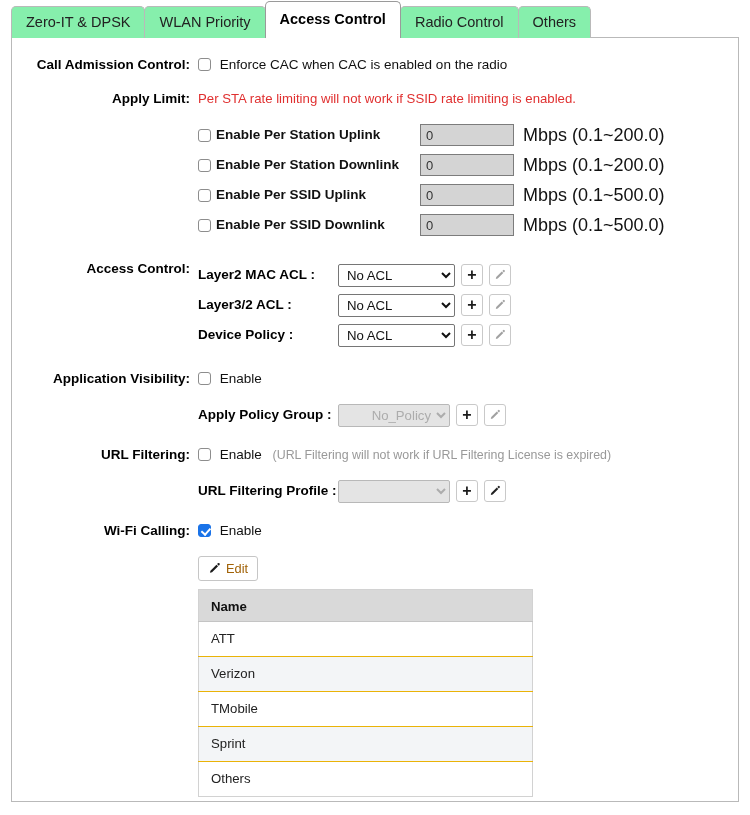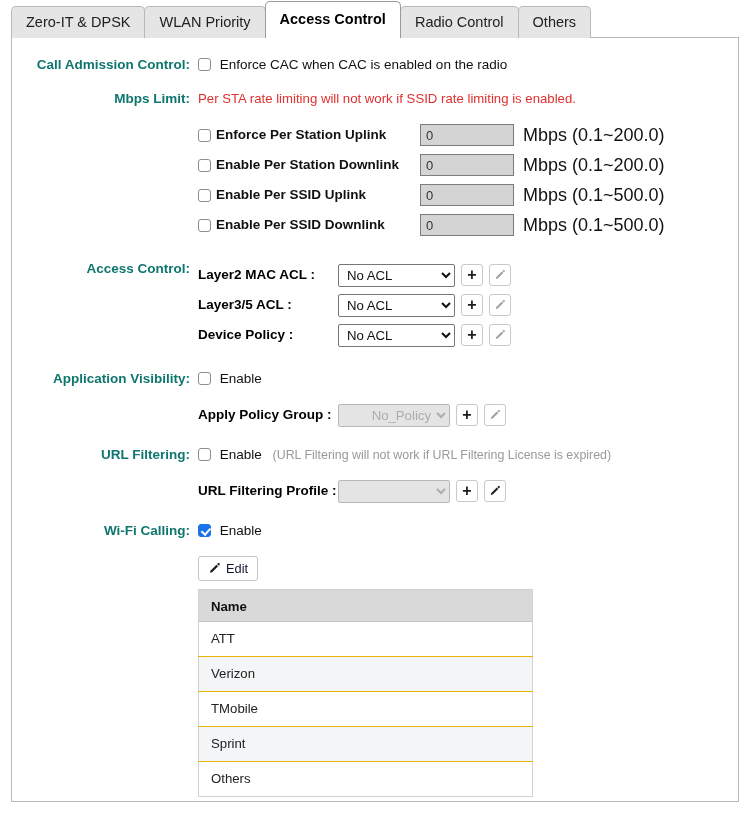--- a/index.html
+++ b/index.html
@@ -26,21 +26,21 @@
     align-items: flex-end;
     padding-left: 11px;
     z-index: 3;
   }
   .tab {
     height: 32px;
     line-height: 30px;
     padding: 0 14px;
     font-size: 14.5px;
     color: #222;
-    background: #e5e5e5;
+    background: #86efac;
     border: 1px solid #b9b9b9;
     border-bottom: none;
     border-top-left-radius: 5px;
     border-top-right-radius: 5px;
     margin-right: -1px;
     white-space: nowrap;
     cursor: pointer;
     position: relative;
   }
   .tab.active {
@@ -73,21 +73,21 @@
     display: flex;
     align-items: flex-start;
     margin-bottom: 0;
   }
   .lbl {
     width: 186px;
     min-width: 186px;
     text-align: right;
     font-weight: bold;
     font-size: 13.5px;
-    color: #0f766e;
+    color: #000000;
     padding-right: 8px;
     line-height: 18px;
   }
   .fld {
     flex: 1;
     font-size: 13.5px;
     line-height: 18px;
   }
 
   
@@ -214,21 +214,21 @@
   .editbtn {
     display: inline-flex;
     align-items: center;
     gap: 5px;
     height: 25px;
     padding: 0 9px;
     background: #fff;
     border: 1px solid #c6c6c6;
     border-radius: 3px;
     font-size: 12.8px;
-    color: #0f172a;
+    color: #a16207;
     cursor: pointer;
     font-family: "Liberation Sans", sans-serif;
   }
 
   
   .tbl {
     width: 335px;
     border-collapse: collapse;
     border: 1px solid #d2d2d2;
     font-size: 13.2px;
@@ -278,36 +278,36 @@
           <label>
             <input type="checkbox" class="cb" style="">
             <span class="cb-text">Enforce CAC when CAC is enabled on the radio</span>
           </label>
         </div>
       </div>
 
       <div class="sp-16"></div>
 
       <div class="row">
-        <div class="lbl">Mbps Limit:</div>
+        <div class="lbl">Apply Limit:</div>
         <div class="fld">
           <div class="warn">Per STA rate limiting will not work if SSID rate limiting is enabled.</div>
         </div>
       </div>
 
       <div class="sp-12"></div>
 
       <div class="row">
         <div class="lbl"></div>
         <div class="fld">
 
           <div class="rl-row">
             <span class="rl-label">
               <input type="checkbox" class="cb" style="">
-              <span class="cb-text bold">Enforce Per Station Uplink</span>
+              <span class="cb-text bold">Enable Per Station Uplink</span>
             </span>
             <input class="rl-input" type="text" value="0" style="">
             <span class="rl-unit">Mbps (0.1~200.0)</span>
           </div>
 
           <div class="rl-row">
             <span class="rl-label">
               <input type="checkbox" class="cb" style="">
               <span class="cb-text bold">Enable Per Station Downlink</span>
             </span>
@@ -351,21 +351,21 @@
               <span class="plus-g">+</span>
             </button>
             <button class="sqbtn faded">
               <svg width="12" height="12" viewBox="0 0 16 16">
                   <path d="M12.1 1.6a1.4 1.4 0 0 1 2 2l-.9.9-2-2 .9-.9zM10.4 3.3l2 2-7.4 7.4-2.6.6.6-2.6 7.4-7.4z" fill="#222"></path>
                 </svg>
             </button>
           </div>
 
           <div class="acl-row">
-            <span class="acl-name">Layer3/5 ACL :</span>
+            <span class="acl-name">Layer3/2 ACL :</span>
             <select class="sel">
               <option>No ACL</option>
             </select>
             <button class="sqbtn">
               <span class="plus-g">+</span>
             </button>
             <button class="sqbtn faded">
               <svg width="12" height="12" viewBox="0 0 16 16">
                   <path d="M12.1 1.6a1.4 1.4 0 0 1 2 2l-.9.9-2-2 .9-.9zM10.4 3.3l2 2-7.4 7.4-2.6.6.6-2.6 7.4-7.4z" fill="#222"></path>
                 </svg>

